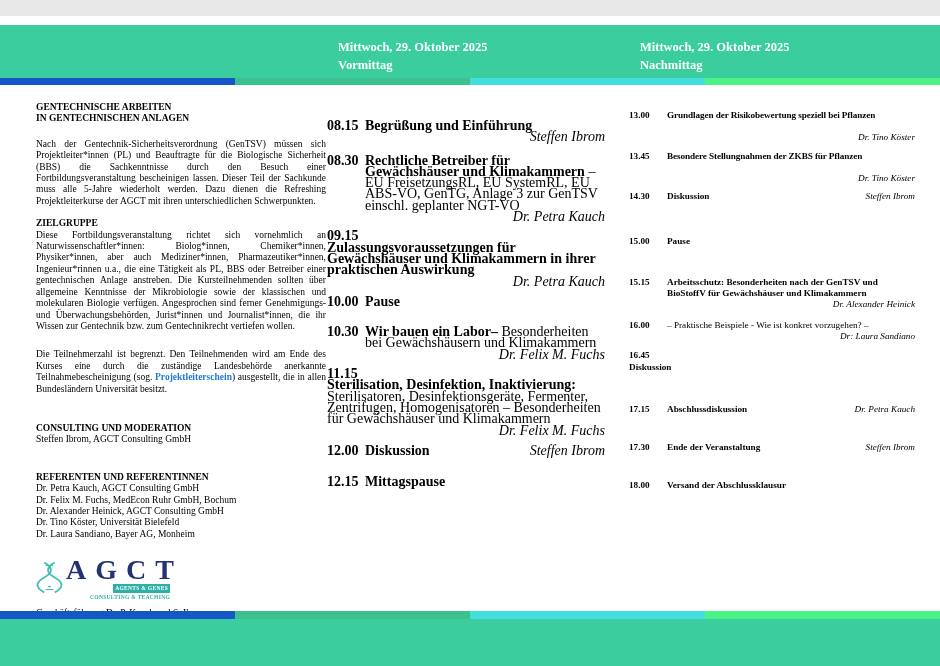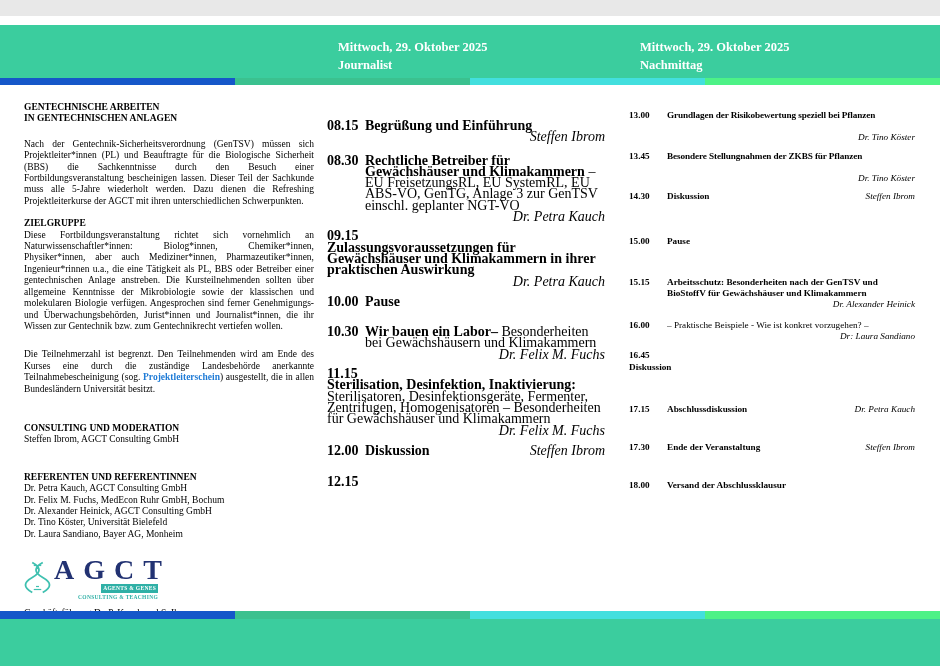--- a/index.html
+++ b/index.html
@@ -18,21 +18,21 @@
   .seg { height:100%; width:235px; }
   .seg.blue { background:#1557C9; }
   .seg.green { background:#3BC18F; }
   .seg.cyan { background:#43DFDE; }
   .seg.lgreen { background:#4DF287; }
   .hdr { position:absolute; top:22px; color:#fff; font-weight:bold; font-size:12.5px; line-height:18px; }
   .hdr.vorm { left:338px; }
   .hdr.nachm { left:640px; }
   
   .col { position:absolute; font-size:9.5px; line-height:11.4px; }
-  .col.left { left:24px; top:86px; width:290px; }
+  .col.left { left:36px; top:86px; width:290px; }
   .col.mid { left:327px; top:104px; width:278px; font-size:14px; line-height:11.3px; }
   .col.right { left:629px; top:94px; width:286px; font-size:9.2px; line-height:11.3px; }
   
   .lc-title { font-weight:bold; }
   .lc-head { font-weight:bold; }
   p { margin:0; }
   .just { text-align:justify; }
   .mt11 { margin-top:11px; } .mt14 { margin-top:14px; } .mt16 { margin-top:16px; }
   .mt17 { margin-top:17px; } .mt26 { margin-top:26px; } .mt28 { margin-top:28px; }
   .link { color:#1F7BD6; font-weight:bold; text-decoration:none; cursor:pointer; }
@@ -66,21 +66,21 @@
 
   <div class="band top"></div>
   <div class="stripe top">
     <div class="seg blue"></div>
     <div class="seg green"></div>
     <div class="seg cyan"></div>
     <div class="seg lgreen"></div>
   </div>
   <div class="hdr vorm">
     <div>Mittwoch, 29. Oktober 2025</div>
-    <div>Journalist</div>
+    <div>Vormittag</div>
   </div>
   <div class="hdr nachm">
     <div>Mittwoch, 29. Oktober 2025</div>
     <div>Nachmittag</div>
   </div>
 
   <div class="col left">
     <div class="lc-title">
       <div>GENTECHNISCHE ARBEITEN</div>
       <div>IN GENTECHNISCHEN ANLAGEN</div>
@@ -172,20 +172,23 @@
       <div class="ibody">
         <div class="row">
           <span class="title">Diskussion</span>
           <span class="speaker">Steffen Ibrom</span>
         </div>
       </div>
     </div>
 
     <div class="item mt20">
       <div class="time">12.15</div>
+      <div class="ibody">
+        <div class="title">Mittagspause</div>
+      </div>
     </div>
 
   </div>
 
   <div class="col right">
 
     <div class="item">
       <div class="time">13.00</div>
       <div class="ibody">
         <div class="title nowrap">Grundlagen der Risikobewertung speziell bei Pflanzen</div>

